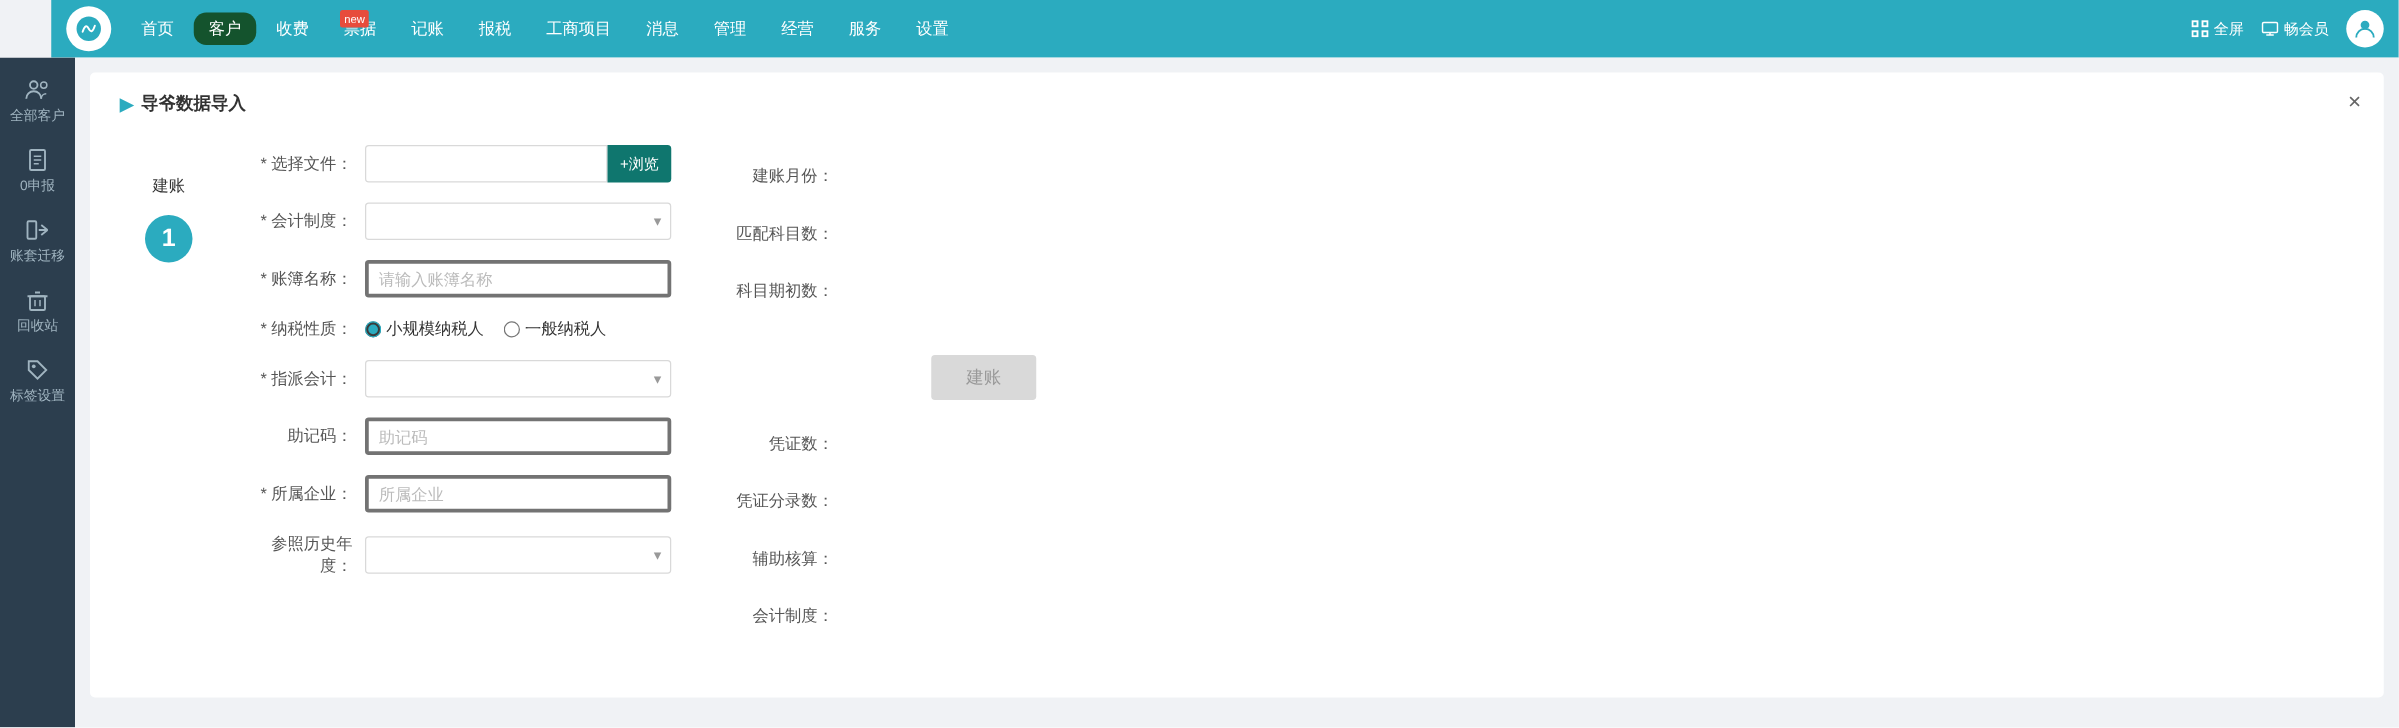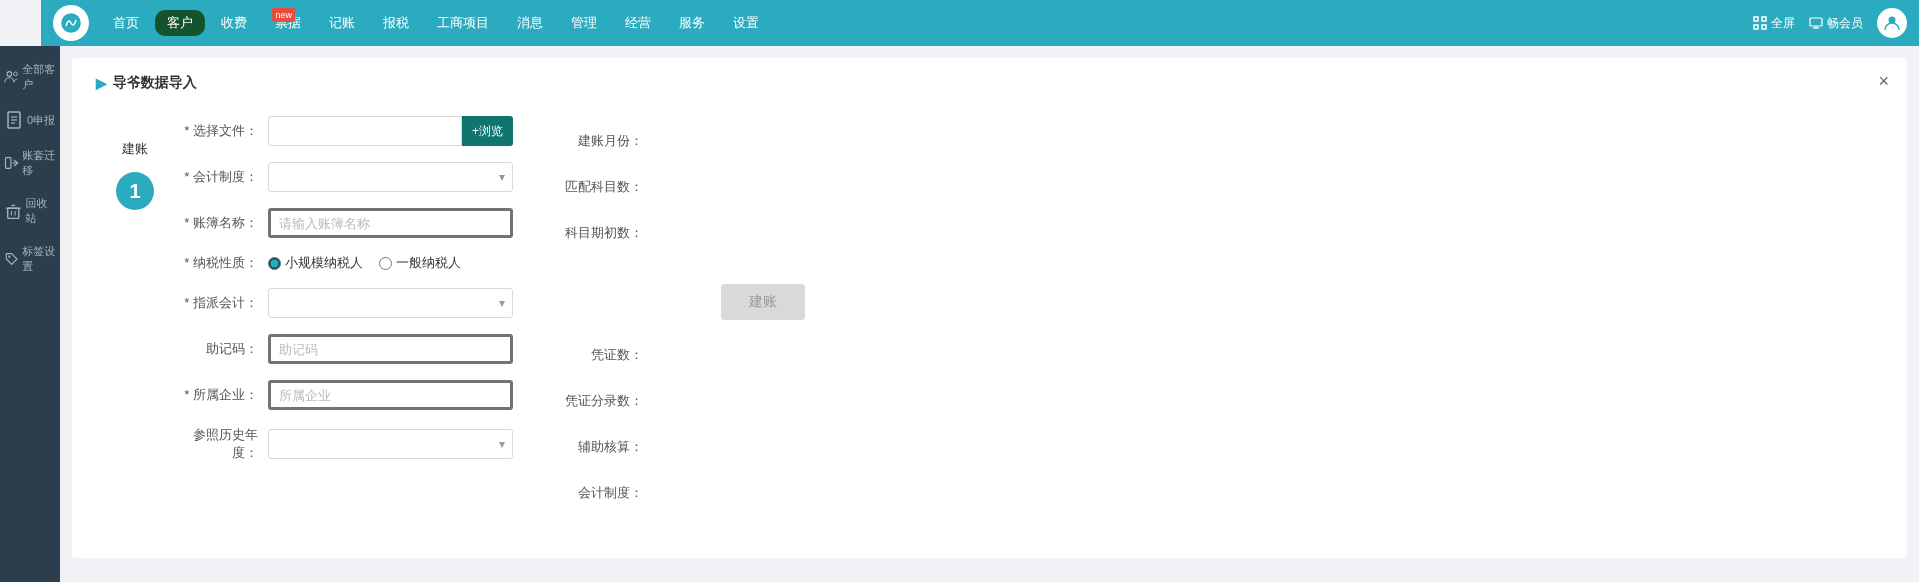--- a/index.html
+++ b/index.html
@@ -40,21 +40,21 @@
 
     
     .layout { display: flex; height: calc(100vh - 46px); overflow: hidden; }
 
     
     .sidebar {
       width: 60px; background: #2c3e4e; display: flex; flex-direction: column;
       align-items: center; padding-top: 8px; gap: 2px; flex-shrink: 0;
     }
     .sidebar-item {
-      width: 100%; display: flex; flex-direction: row; align-items: center;
+      width: 100%; display: flex; flex-direction: column; align-items: center;
       padding: 8px 4px; color: #a0b4c0; cursor: pointer; font-size: 11px; gap: 3px;
     }
     .sidebar-item svg { width: 20px; height: 20px; }
 
     
     .main-content {
       flex: 1; background: #f0f2f5; overflow-y: auto; padding: 12px;
     }
 
     
@@ -69,21 +69,21 @@
     .card-close {
       position: absolute; top: 14px; right: 18px; cursor: pointer;
       font-size: 18px; color: #666; line-height: 1;
     }
 
     
     .form-container {
       display: flex; gap: 40px; padding-left: 20px;
     }
     .form-section {
-      flex: 1; max-width: 460px;
+      flex: 1; max-width: 460px; margin-left: 24px;
     }
     .form-section-right {
       flex: 1; max-width: 420px; padding-top: 10px;
     }
 
     
     .step-section {
       display: flex; align-items: flex-start; gap: 24px;
     }
     .step-badge {

